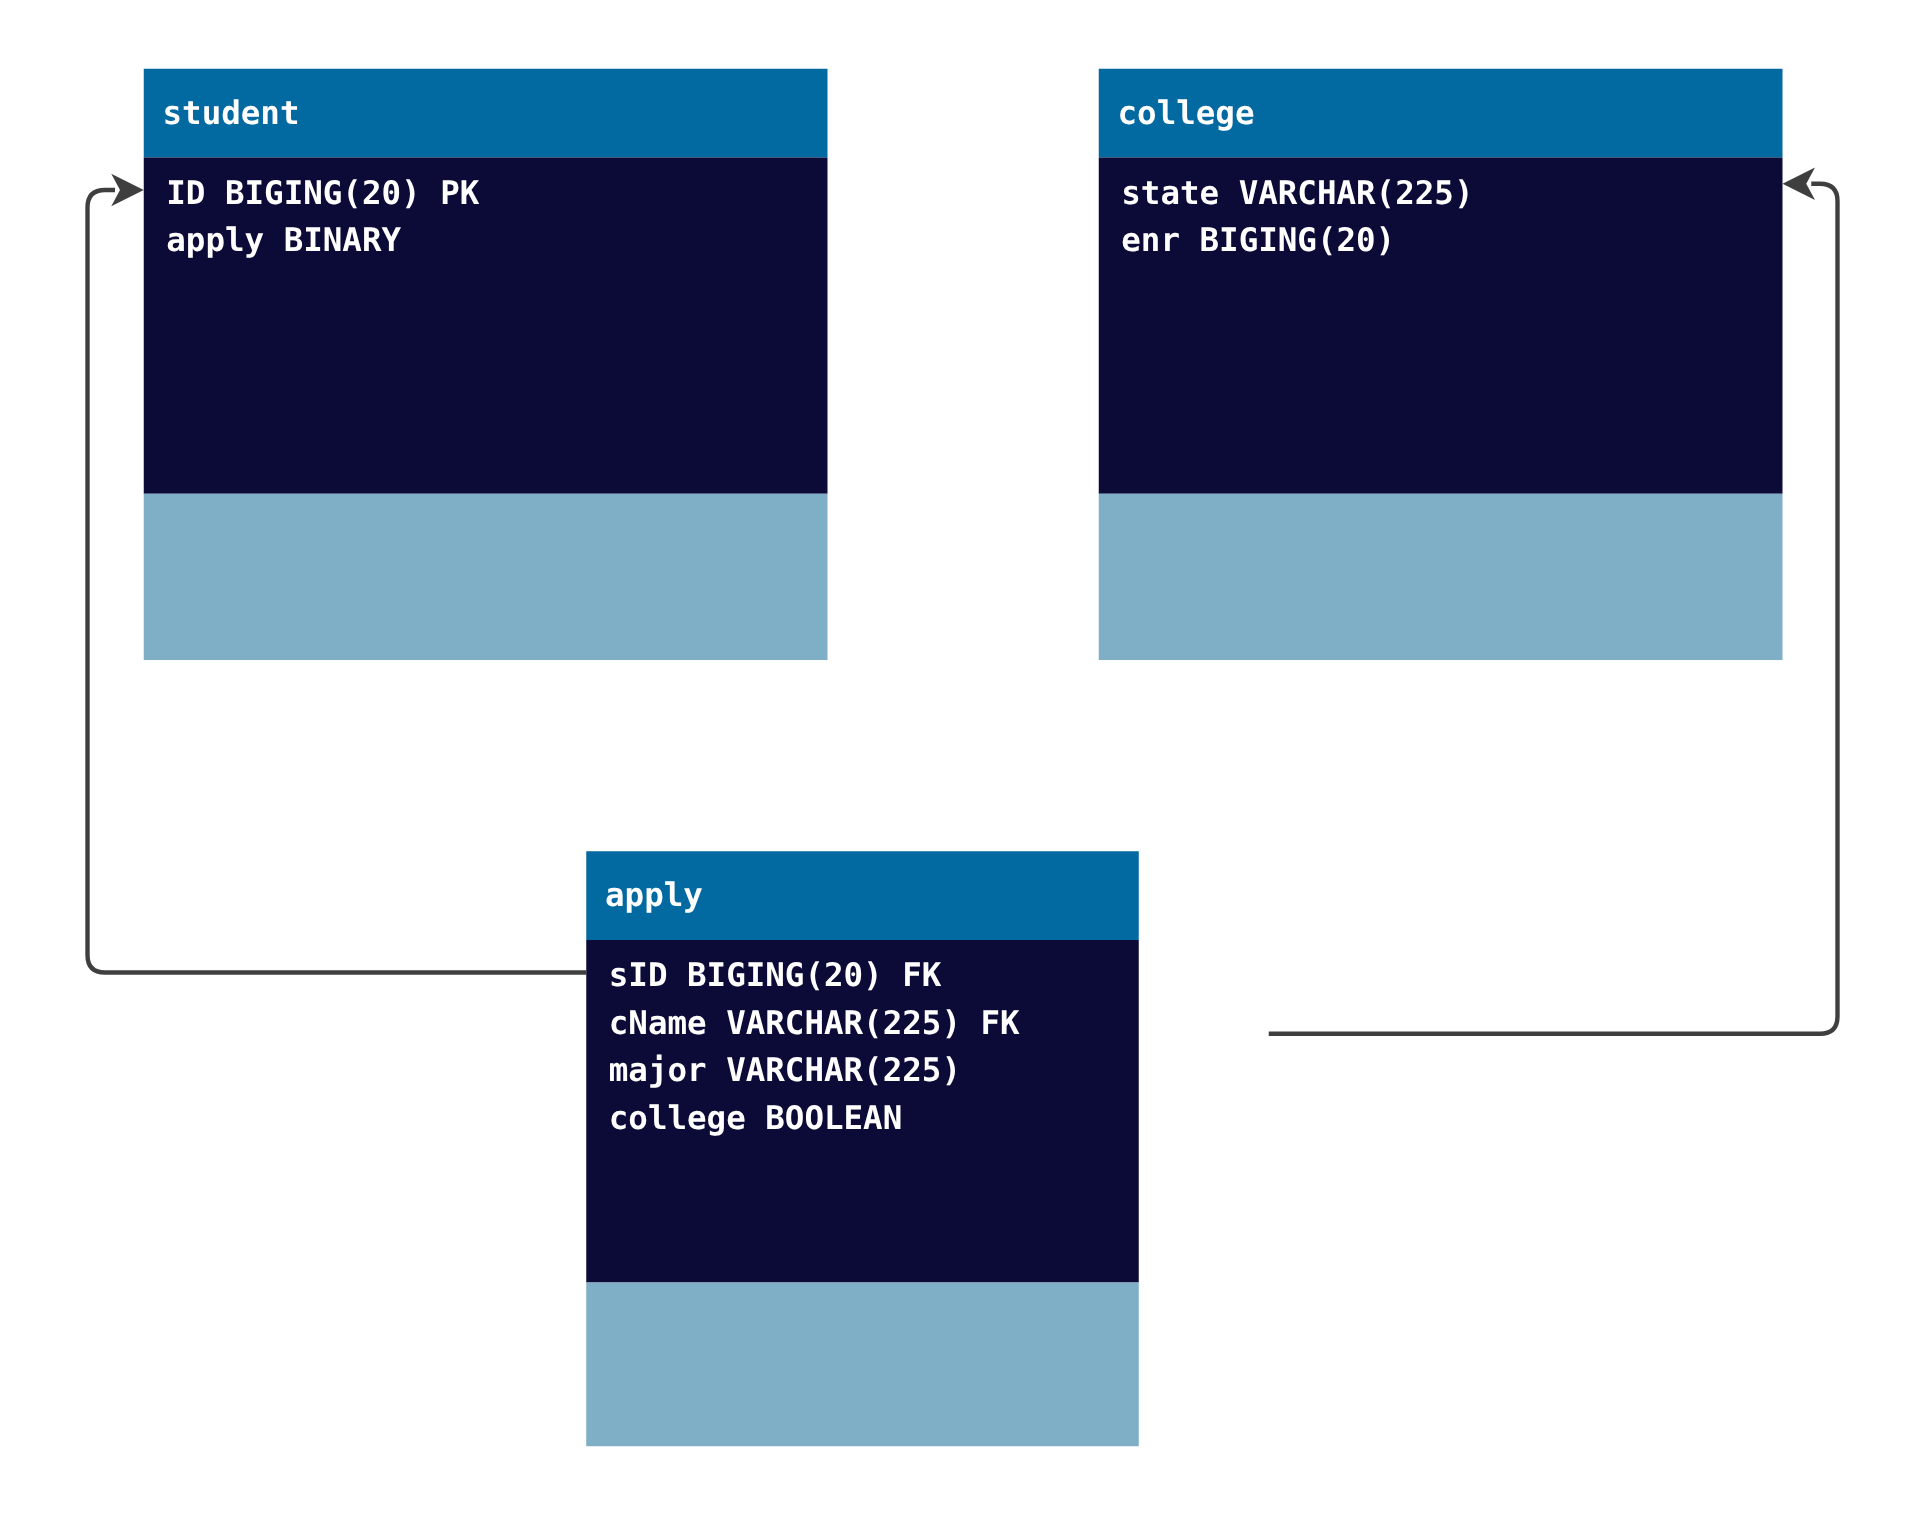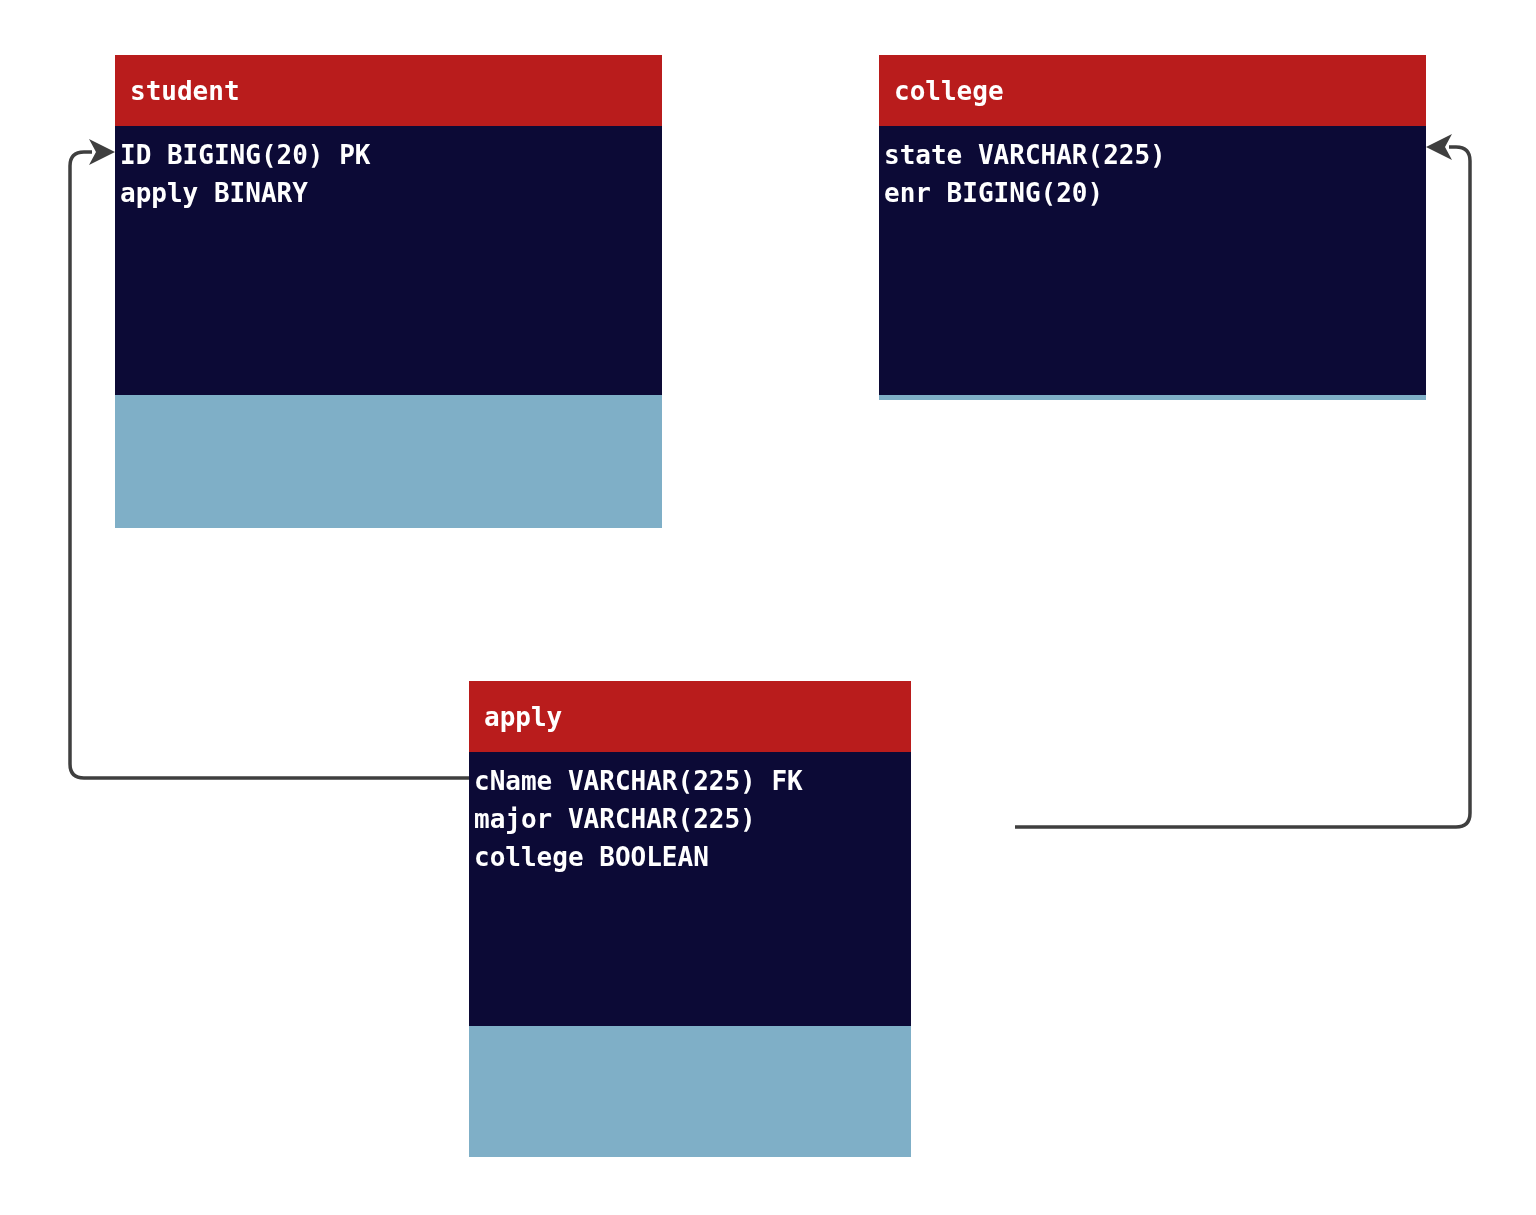--- a/index.html
+++ b/index.html
@@ -15,47 +15,47 @@
     overflow: hidden;
     font-family: "DejaVu Sans Mono", "Liberation Mono", monospace;
   }
   .entity {
     position: absolute;
     display: flex;
     flex-direction: column;
   }
   .entity .hdr {
     height: 71px;
-    background: #b91c1c;
+    background: #0369a1;
     color: #ffffff;
     display: flex;
     align-items: center;
     padding-left: 15px;
     font-size: 26px;
     font-weight: bold;
     box-sizing: border-box;
   }
   .entity .body {
     background: #0c0a36;
     color: #ffffff;
-    padding: 10px 0 0 5px;
+    padding: 10px 0 0 18px;
     box-sizing: border-box;
     font-size: 26px;
     font-weight: bold;
   }
   .entity .row {
     line-height: 38px;
     white-space: pre;
   }
   .entity .footer {
     background: #7fafc7;
     flex: 1;
   }
   .tbl-student { left: 115px; top: 55px;  width: 547px; height: 473px; }
-  .tbl-college { left: 879px; top: 55px;  width: 547px; height: 345px; }
+  .tbl-college { left: 879px; top: 55px;  width: 547px; height: 473px; }
   .tbl-apply   { left: 469px; top: 681px; width: 442px; height: 476px; }
   .tbl-student .body, .tbl-college .body { height: 269px; }
   .tbl-apply .body { height: 274px; }
   .wires {
     position: absolute;
     left: 0; top: 0;
     width: 1536px;
     height: 1215px;
     pointer-events: none;
   }
@@ -98,20 +98,21 @@
       <div class="row">enr BIGING(20)</div>
     </div>
     <div class="footer"></div>
   </div>
 
   <div class="entity tbl-apply">
     <div class="hdr">
       <span>apply</span>
     </div>
     <div class="body">
+      <div class="row">sID BIGING(20) FK</div>
       <div class="row">cName VARCHAR(225) FK</div>
       <div class="row">major VARCHAR(225)</div>
       <div class="row">college BOOLEAN</div>
     </div>
     <div class="footer"></div>
   </div>
 
 </div>
 
 </body></html>

